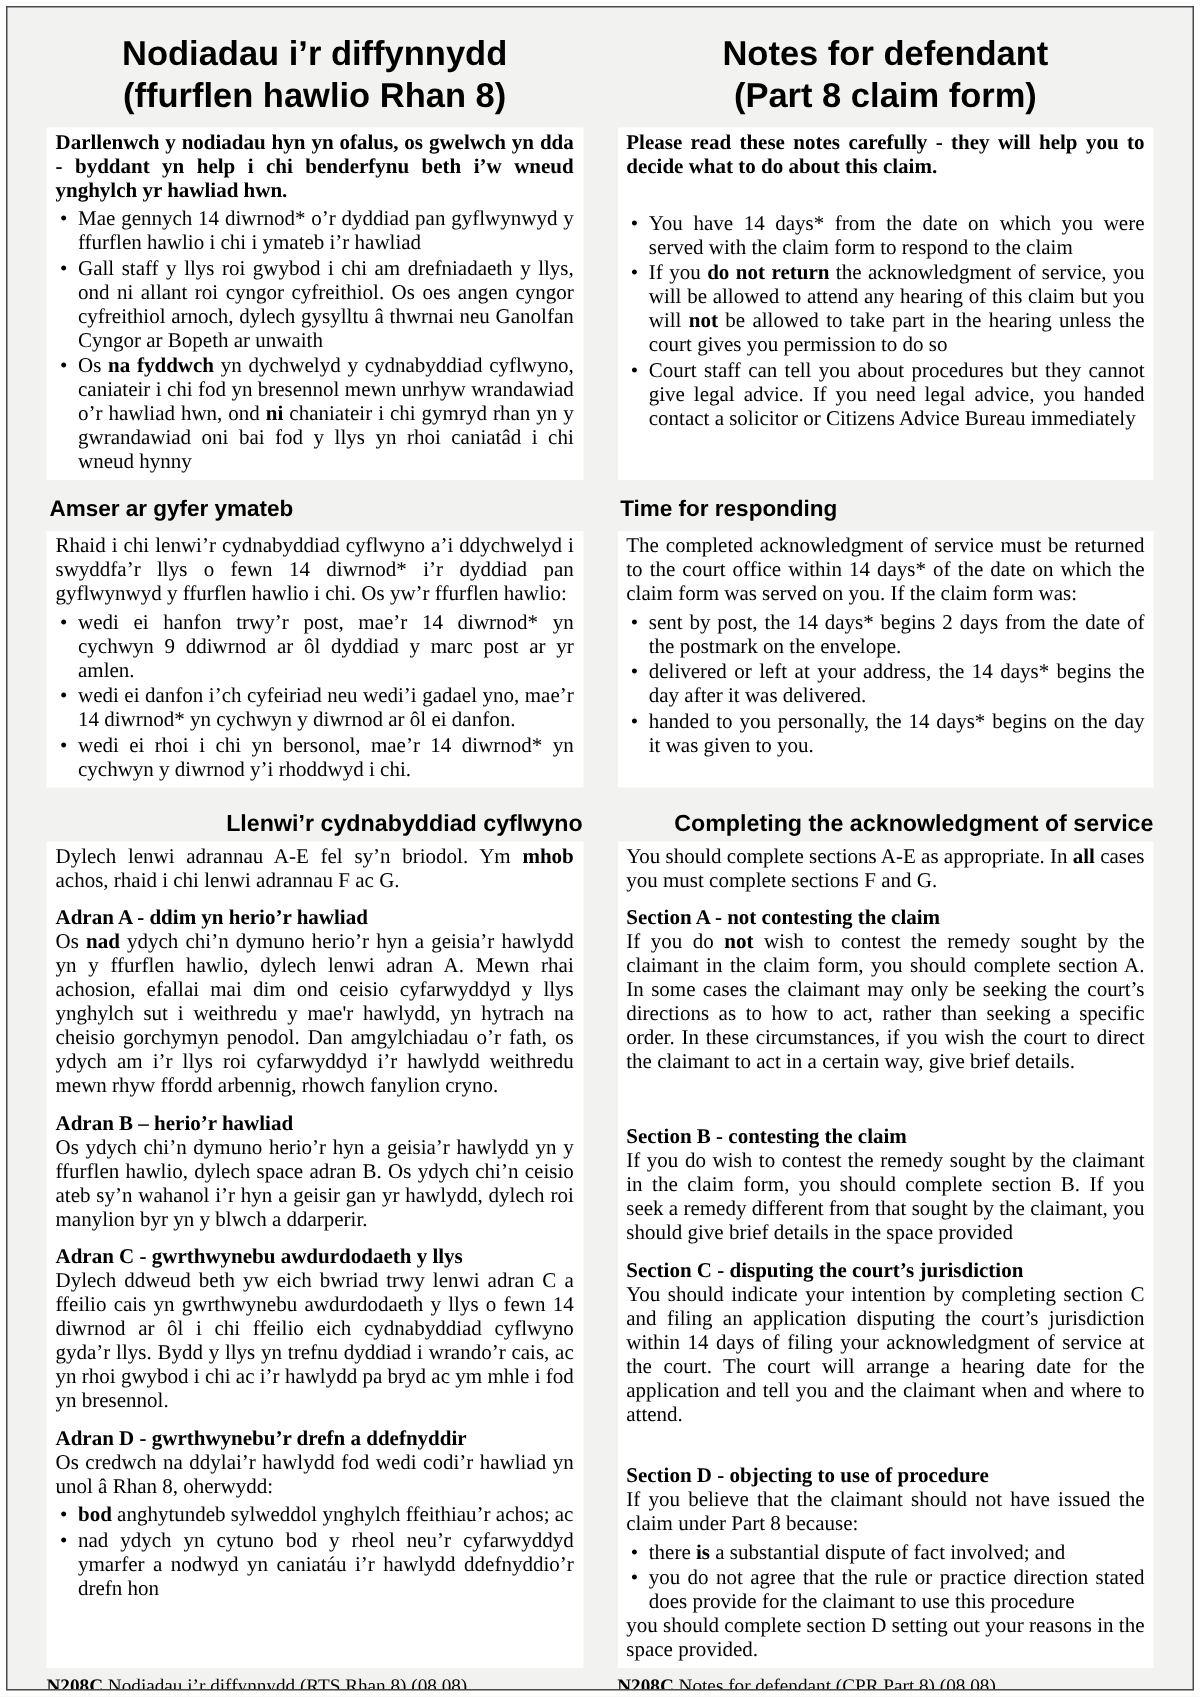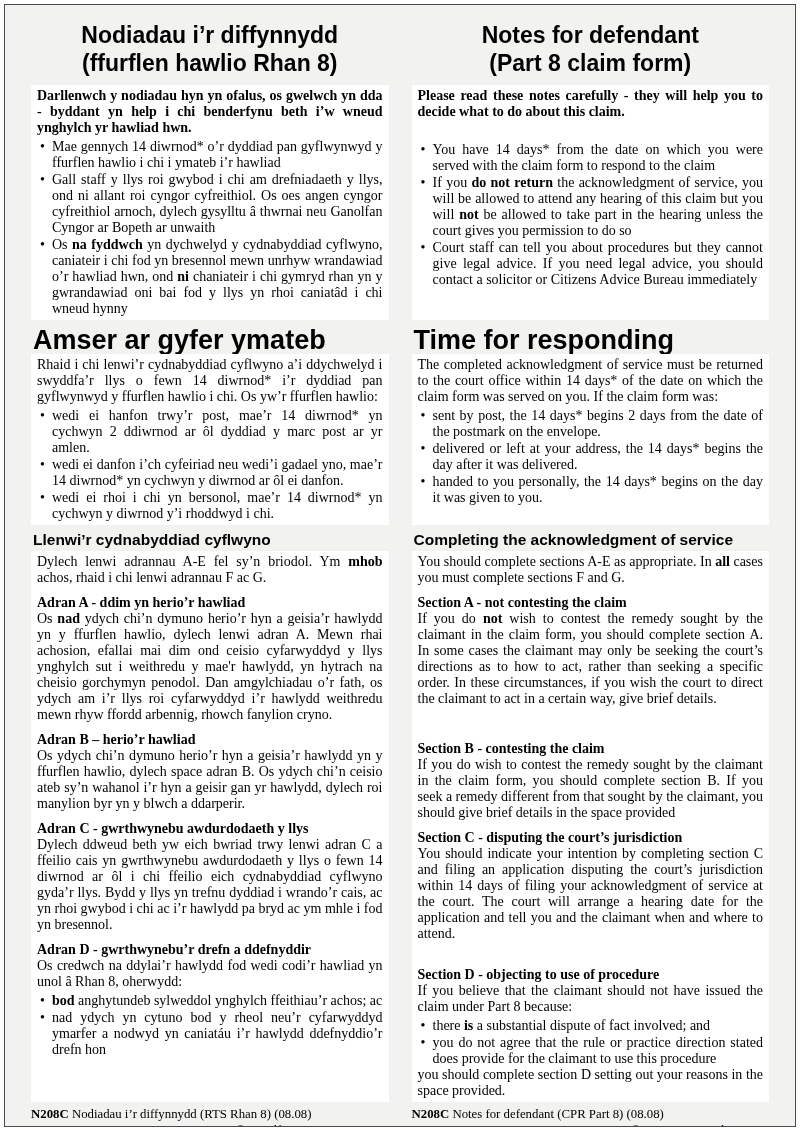--- a/index.html
+++ b/index.html
@@ -41,30 +41,31 @@
     text-align:justify;
   }
   .p{margin:0;}
   .intro{font-weight:normal;}
   .ul{margin-top:3px;}
   .li{position:relative;padding-left:15px;margin-top:1px;}
   .li::before{content:"\2022";position:absolute;left:3px;top:0;}
   .h2{
     font-family:"Liberation Sans",sans-serif;
     font-weight:bold;
-    font-size:27px;line-height:24px;
+    font-size:15px;line-height:24px;
     margin-top:8px;margin-bottom:2px;
     padding-left:2px;
   }
   .h3band{
     font-family:"Liberation Sans",sans-serif;
     font-weight:bold;
     font-size:15.5px;line-height:18px;
-    margin-top:6px;margin-bottom:2px;
+    margin-top:16px;margin-bottom:2px;
     padding-left:2px;
+    text-align:right;
   }
   .h3{font-weight:bold;margin-top:9px;}
   .h3 + .p{margin-top:0;}
   .footer{
     margin-top:4px;
     font-size:12.8px;line-height:16px;
   }
   .footer .copy{
     text-align:right;
     font-style:italic;
@@ -89,21 +90,21 @@
         <div class="ul">
           <div class="li">Mae gennych 14 diwrnod* o’r dyddiad pan gyflwynwyd y ffurflen hawlio i chi i ymateb i’r hawliad</div>
           <div class="li">Gall staff y llys roi gwybod i chi am drefniadaeth y llys, ond ni allant roi cyngor cyfreithiol.  Os oes angen cyngor cyfreithiol arnoch, dylech gysylltu â thwrnai neu Ganolfan Cyngor ar Bopeth  ar unwaith</div>
           <div class="li">Os <b>na fyddwch</b> yn dychwelyd y cydnabyddiad cyflwyno, caniateir i chi fod yn bresennol mewn unrhyw wrandawiad o’r hawliad hwn, ond <b>ni</b> chaniateir i chi gymryd rhan yn y gwrandawiad oni bai fod y llys yn rhoi caniatâd i chi wneud hynny</div>
         </div>
       </div>
       <div class="h2 c-welsh r-3" style="grid-area: 3 / 1;">Amser ar gyfer ymateb</div>
       <div class="box c-welsh r-4" style="grid-area: 4 / 1;">
         <div class="p">Rhaid i chi lenwi’r cydnabyddiad cyflwyno a’i ddychwelyd i swyddfa’r llys o fewn 14 diwrnod* i’r dyddiad pan gyflwynwyd y ffurflen hawlio i chi. Os yw’r ffurflen hawlio:</div>
         <div class="ul">
-          <div class="li">wedi ei hanfon trwy’r post, mae’r 14 diwrnod* yn cychwyn 2 ddiwrnod ar ôl dyddiad y marc post ar yr amlen.</div>
+          <div class="li">wedi ei hanfon trwy’r post, mae’r 14 diwrnod* yn cychwyn 9 ddiwrnod ar ôl dyddiad y marc post ar yr amlen.</div>
           <div class="li">wedi ei danfon i’ch cyfeiriad neu wedi’i gadael yno, mae’r 14 diwrnod* yn cychwyn y diwrnod ar ôl ei danfon.</div>
           <div class="li">wedi ei rhoi i chi yn bersonol, mae’r 14 diwrnod* yn cychwyn y diwrnod y’i rhoddwyd i chi.</div>
         </div>
       </div>
       <div class="h3band c-welsh r-5" style="grid-area: 5 / 1;">Llenwi’r cydnabyddiad cyflwyno</div>
       <div class="box c-welsh r-6" style="grid-area: 6 / 1;">
         <div class="p">Dylech lenwi adrannau A-E fel sy’n briodol.  Ym <b>mhob</b> achos, rhaid i chi lenwi adrannau F ac G.</div>
         <div class="h3">Adran A - ddim yn herio’r hawliad</div>
         <div class="p">Os <b>nad</b> ydych chi’n dymuno herio’r hyn a geisia’r hawlydd yn y ffurflen hawlio, dylech lenwi adran A.  Mewn rhai achosion, efallai mai dim ond ceisio cyfarwyddyd y llys ynghylch sut i weithredu y mae'r hawlydd, yn hytrach na cheisio gorchymyn penodol. Dan amgylchiadau o’r fath, os ydych am i’r llys roi cyfarwyddyd i’r hawlydd weithredu mewn rhyw ffordd arbennig, rhowch fanylion cryno.</div>
         <div class="h3">Adran B – herio’r hawliad</div>
@@ -123,21 +124,21 @@
       </div>
       <div class="title c-english" style="grid-area: 1 / 2;">
         <div class="title-line">Notes for defendant</div>
         <div class="title-line">(Part 8 claim form)</div>
       </div>
       <div class="box c-english r-2" style="grid-area: 2 / 2;">
         <div class="p intro"><b>Please read these notes carefully - they will help you to decide what to do about this claim.</b></div>
         <div class="ul">
           <div class="li">You have 14 days* from the date on which you were served with the claim form to respond to the claim</div>
           <div class="li">If you <b>do not return</b> the acknowledgment of service, you will be allowed to attend any hearing of this claim but you will <b>not</b> be allowed to take part in the hearing unless the court gives you permission to do so</div>
-          <div class="li">Court staff can tell you about procedures but they cannot give legal advice. If you need legal advice, you should contact a solicitor or Citizens Advice Bureau immediately</div>
+          <div class="li">Court staff can tell you about procedures but they cannot give legal advice. If you need legal advice, you handed contact a solicitor or Citizens Advice Bureau immediately</div>
         </div>
       </div>
       <div class="h2 c-english r-3" style="grid-area: 3 / 2;">Time for responding</div>
       <div class="box c-english r-4" style="grid-area: 4 / 2;">
         <div class="p">The completed acknowledgment of service must be returned to the court office within 14 days* of the date on which the claim form was served on you. If the claim form was:</div>
         <div class="ul">
           <div class="li">sent by post, the 14 days* begins 2 days from the date of the postmark on the envelope.</div>
           <div class="li">delivered or left at your address, the 14 days* begins the day after it was delivered.</div>
           <div class="li">handed to you personally, the 14 days* begins on the day it was given to you.</div>
         </div>

